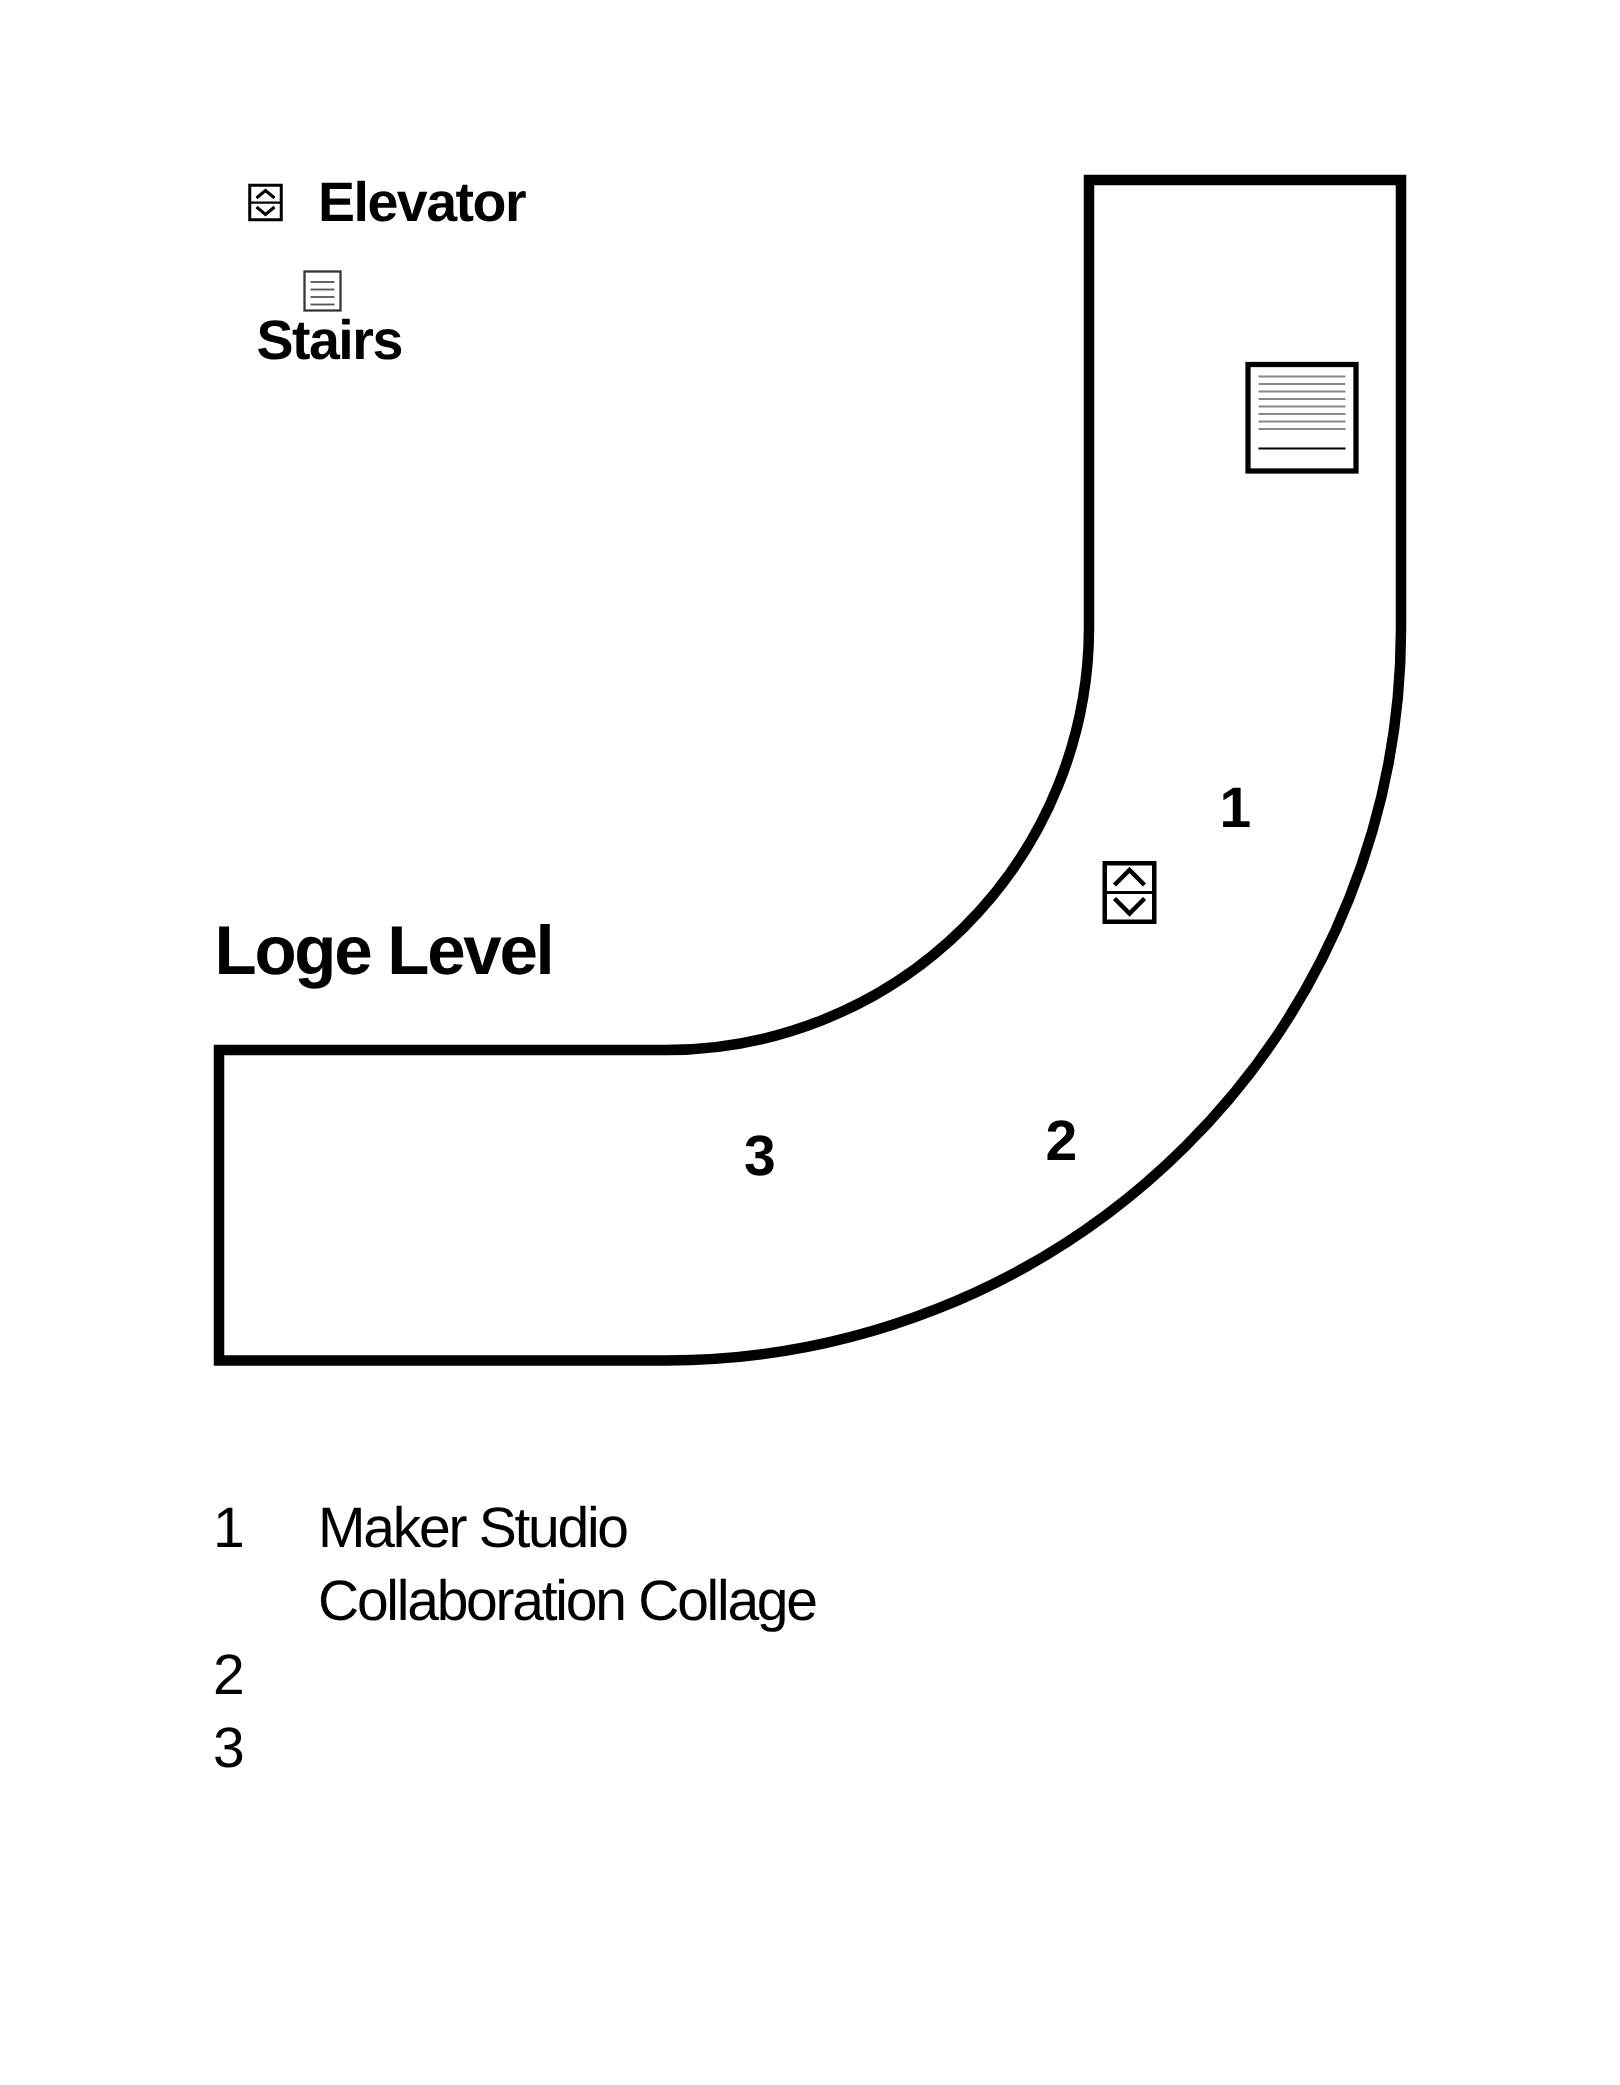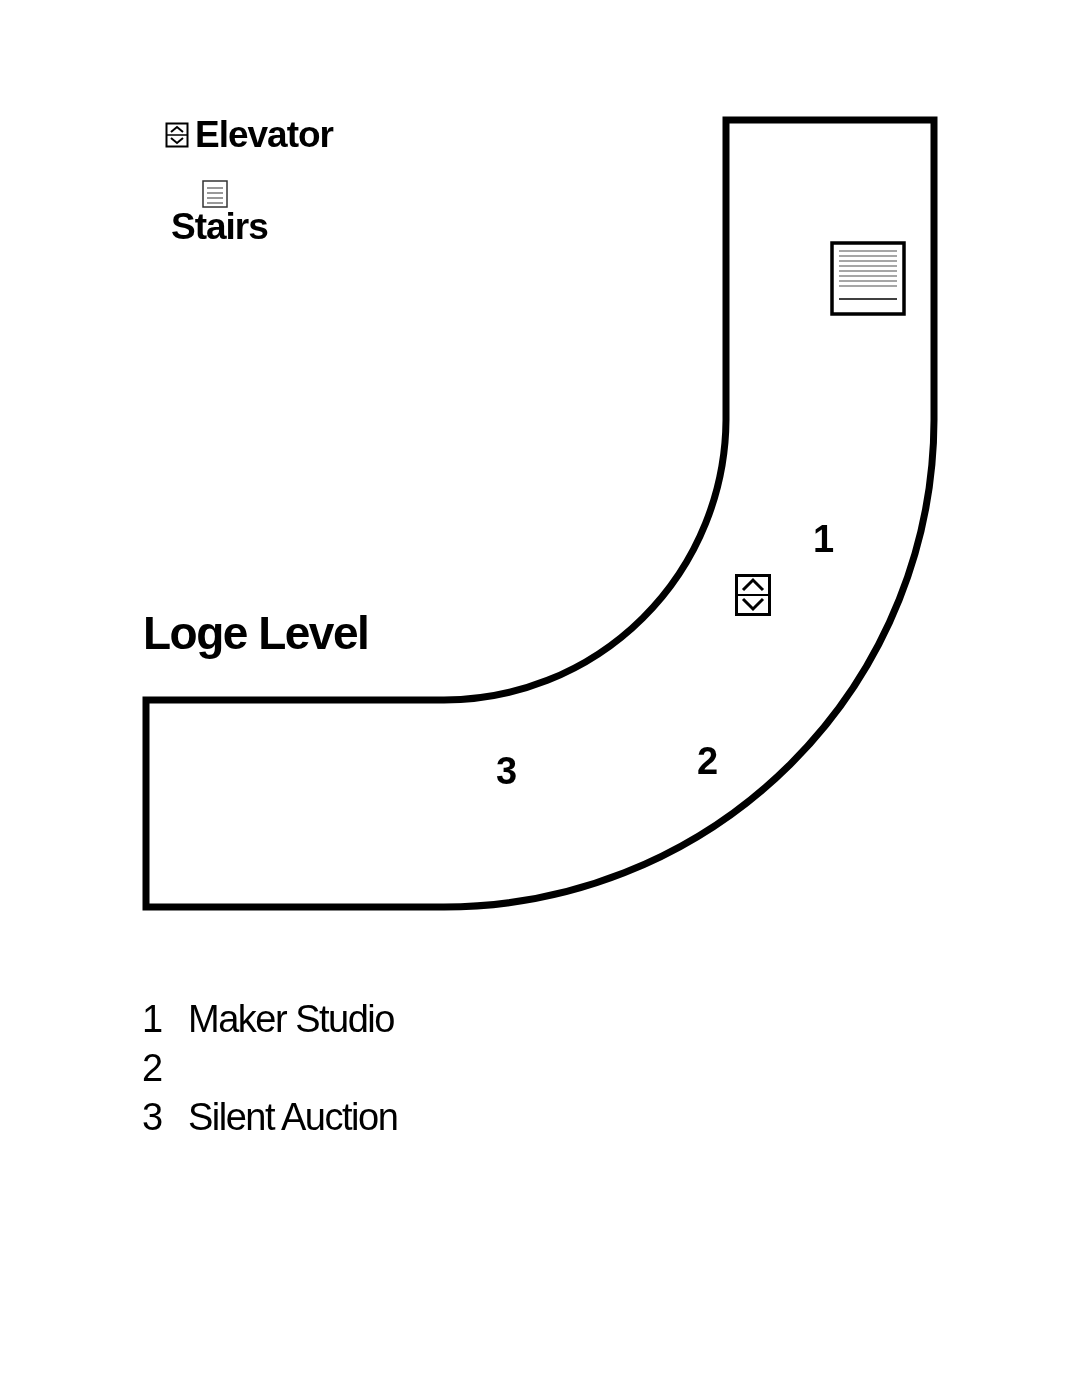--- a/index.html
+++ b/index.html
@@ -6,26 +6,26 @@
     body { width: 1080px; height: 1390px; position: relative; overflow: hidden;
            font-family: "Liberation Sans", "DejaVu Sans", sans-serif; color: #000; }
     .legend-row { position: absolute; left: 165px; display: flex; align-items: center; }
     .legend-label { font-weight: bold; font-size: 37px; letter-spacing: -1px; margin-left: 6px; line-height: 1; }
     .map-svg { position: absolute; left: 0; top: 0; }
     .zone-num { position: absolute; font-weight: bold; font-size: 38px; line-height: 1; }
     .level-title { position: absolute; left: 143px; top: 610px; font-weight: bold; font-size: 46px; letter-spacing: -1.5px; line-height: 1; }
     .key-list { position: absolute; left: 142px; top: 995px; }
     .key-item { display: flex; font-size: 38px; letter-spacing: -1.5px; line-height: 49px; }
     .key-num { width: 46px; flex: none; }
-    .key-text { display: flex; flex-direction: column; }
+    .key-text { display: flex; flex-direction: column; margin-left: 24px; }
   </style>
 </head>
 <body>
 
-<div class="legend-row" style="top:116px;">
+<div class="legend-row" style="top:116px;gap:17px;">
   <svg width="24" height="26" viewBox="0 0 24 26">
     <rect x="1.5" y="1.5" width="21" height="23" fill="none" stroke="#000" stroke-width="2"></rect>
     <line x1="1.5" y1="13" x2="22.5" y2="13" stroke="#000" stroke-width="1.5"></line>
     <polyline points="6,10 12,5 18,10" fill="none" stroke="#000" stroke-width="2"></polyline>
     <polyline points="6,16 12,21 18,16" fill="none" stroke="#000" stroke-width="2"></polyline>
   </svg>
   <span class="legend-label">Elevator</span>
 </div>
 <div class="legend-row" style="top:180px;flex-direction:column;">
   <svg width="26" height="28" viewBox="0 0 26 28" style="margin-left:-2px;">
@@ -66,24 +66,22 @@
 <div class="zone-num" style="left:697px; top:742px;">2</div>
 <div class="zone-num" style="left:496px; top:752px;">3</div>
 
 <div class="level-title">Loge Level</div>
 
 <div class="key-list">
   <div class="key-item">
     <span class="key-num">1</span>
     <span class="key-text">
       <span>Maker Studio</span>
+      <span>Collaboration Collage</span>
     </span>
   </div>
   <div class="key-item">
     <span class="key-num">2</span>
   </div>
   <div class="key-item">
     <span class="key-num">3</span>
-    <span class="key-text">
-      <span>Silent Auction</span>
-    </span>
   </div>
 </div>
 
 </body></html>

